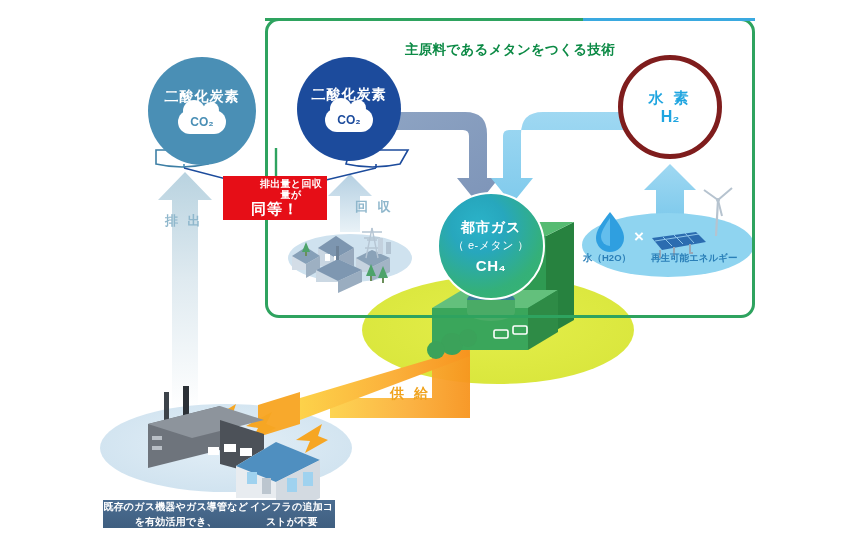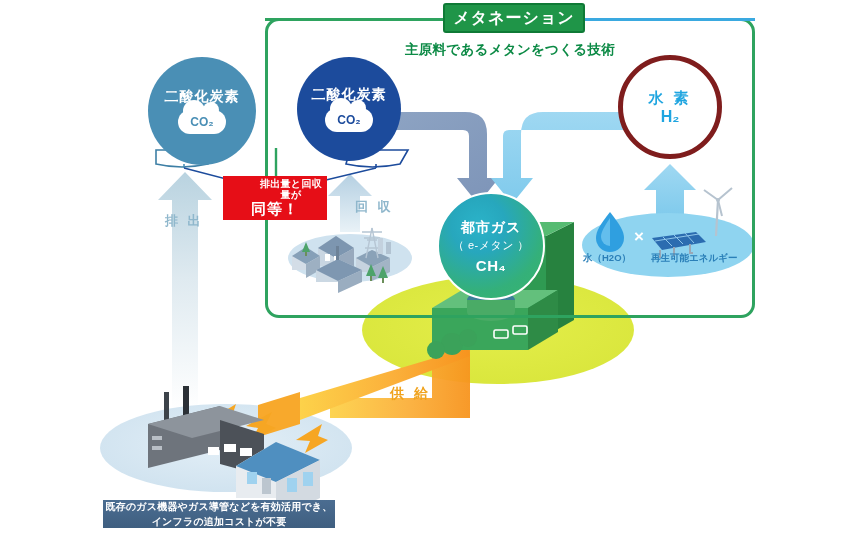--- a/index.html
+++ b/index.html
@@ -76,21 +76,21 @@
   .lbl-kyokyu{left:390px;top:385px;font-size:14px;color:#f0a31e;letter-spacing:3px;}
   .lbl-water{left:583px;top:252px;font-size:9.5px;color:#2a7fb8;font-weight:bold;letter-spacing:0px;}
   .lbl-renew{left:651px;top:252px;font-size:9.5px;color:#2a7fb8;font-weight:bold;letter-spacing:0px;}
   .times-x{left:634px;top:227px;font-size:17px;color:#ffffff;font-weight:bold;}
 
   
   .caption{
     left:103px;top:500px;width:232px;height:28px;
     background:linear-gradient(180deg,#4b6d91 0%,#3f5f80 100%);
     color:#ffffff;font-size:10px;font-weight:bold;line-height:1.55;
-    text-align:center;display:flex;flex-direction:column;
+    text-align:center;display:flex;flex-direction:row;
     align-items:center;justify-content:center;letter-spacing:0.2px;
   }
 </style>
 </head>
 <body>
 
 <div id="stage">
 
   <svg class="abs" style="left:0;top:0;" width="860" height="540" viewBox="0 0 860 540">
     <defs>
@@ -280,23 +280,20 @@
         <rect x="303" y="472" width="10" height="14"></rect>
       </g>
       <rect x="262" y="478" width="9" height="16" fill="#bcc6cf"></rect>
     </g>
   </svg>
 
   <div class="abs green-frame"></div>
   <div class="abs badge-line l"></div>
   <div class="abs badge-line r"></div>
 
-  <div class="abs title-badge">
-    <span>メタネーション</span>
-  </div>
 
   <div class="abs subtitle">
     <div>主原料であるメタンをつくる技術</div>
   </div>
 
   <svg class="abs scale" width="260" height="62" viewBox="0 0 260 62">
     <g fill="none" stroke="#1c4b9c" stroke-width="1.6">
       <path d="M200 2 L258 2 L250 16 Q222 22 196 16 Z"></path>
       <path d="M226 16 L226 20"></path>
     </g>

